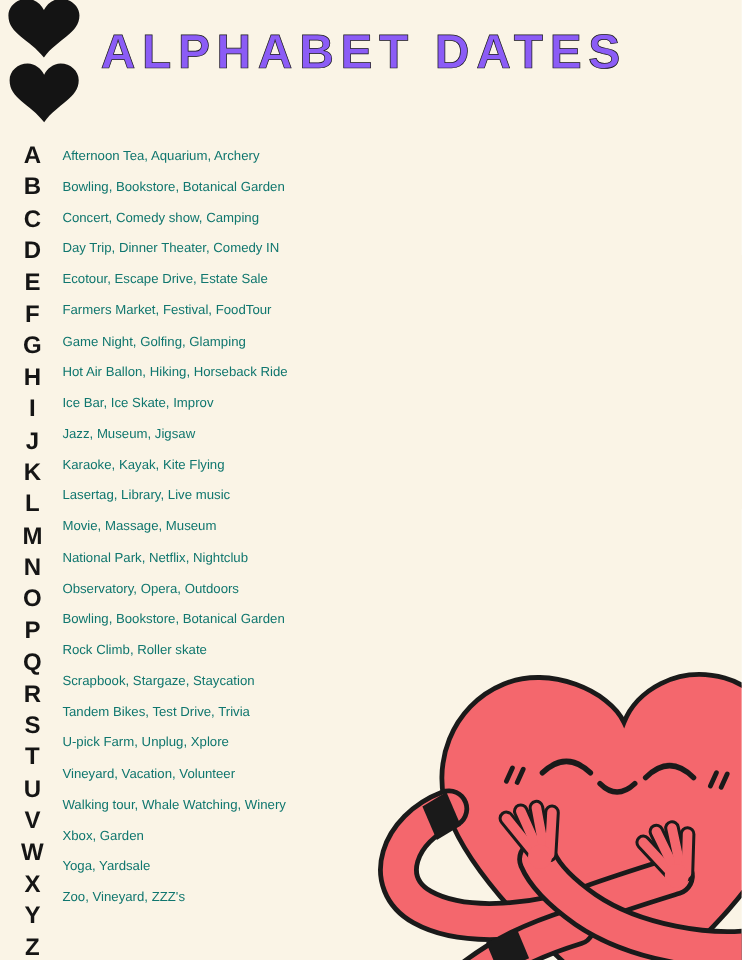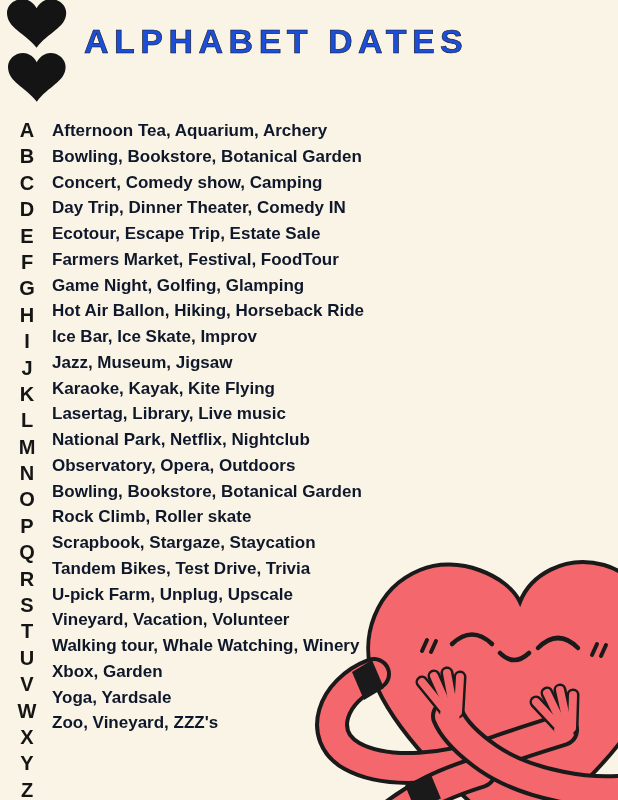--- a/index.html
+++ b/index.html
@@ -7,34 +7,34 @@
     position:relative;
     width:618px;height:800px;
     background:#FAF4E6;
     overflow:hidden;
     font-family:"Liberation Sans","DejaVu Sans",sans-serif;
     color:#1c1c1c;
   }
   .hearts-logo{position:absolute;left:6px;top:0px;}
   .page-title{
     position:absolute;left:84px;top:22px;margin:0;
-    font-size:34px;font-weight:bold;letter-spacing:5.5px;
-    color:#1d4ed8;-webkit-text-stroke:0.6px #141414;
+    font-size:40px;font-weight:bold;letter-spacing:5.5px;
+    color:#8b5cf6;-webkit-text-stroke:0.6px #141414;
     white-space:nowrap;
     text-align:right;
   }
   .letters-col{position:absolute;left:12px;top:117px;width:30px;text-align:center;}
   .letter{
     height:26.4px;line-height:26.4px;
     font-size:20px;font-weight:bold;color:#151515;
   }
   .texts-col{position:absolute;left:52px;top:118px;}
   .activity{
     height:25.75px;line-height:25.75px;
-    font-size:17px;color:#0f172a;white-space:nowrap;font-weight:bold;
+    font-size:11px;color:#0f766e;white-space:nowrap;
   }
   .character{position:absolute;left:330px;top:540px;overflow:visible;}
 </style>
 </head>
 <body>
 
 <div class="page">
 
   <svg class="hearts-logo" width="64" height="106" viewBox="0 0 64 106" aria-hidden="true">
     <g fill="#141414">
@@ -72,35 +72,36 @@
     <div class="letter">X</div>
     <div class="letter">Y</div>
     <div class="letter">Z</div>
   </div>
 
   <div class="texts-col">
     <div class="activity">Afternoon Tea, Aquarium, Archery</div>
     <div class="activity">Bowling, Bookstore, Botanical Garden</div>
     <div class="activity">Concert, Comedy show, Camping</div>
     <div class="activity">Day Trip, Dinner Theater, Comedy IN</div>
-    <div class="activity">Ecotour, Escape Trip, Estate Sale</div>
+    <div class="activity">Ecotour, Escape Drive, Estate Sale</div>
     <div class="activity">Farmers Market, Festival, FoodTour</div>
     <div class="activity">Game Night, Golfing, Glamping</div>
     <div class="activity">Hot Air Ballon, Hiking, Horseback Ride</div>
     <div class="activity">Ice Bar, Ice Skate, Improv</div>
     <div class="activity">Jazz, Museum, Jigsaw</div>
     <div class="activity">Karaoke, Kayak, Kite Flying</div>
     <div class="activity">Lasertag, Library, Live music</div>
+    <div class="activity">Movie, Massage, Museum</div>
     <div class="activity">National Park, Netflix, Nightclub</div>
     <div class="activity">Observatory, Opera, Outdoors</div>
     <div class="activity">Bowling, Bookstore, Botanical Garden</div>
     <div class="activity">Rock Climb, Roller skate</div>
     <div class="activity">Scrapbook, Stargaze, Staycation</div>
     <div class="activity">Tandem Bikes, Test Drive, Trivia</div>
-    <div class="activity">U-pick Farm, Unplug, Upscale</div>
+    <div class="activity">U-pick Farm, Unplug, Xplore</div>
     <div class="activity">Vineyard, Vacation, Volunteer</div>
     <div class="activity">Walking tour, Whale Watching, Winery</div>
     <div class="activity">Xbox, Garden</div>
     <div class="activity">Yoga, Yardsale</div>
     <div class="activity">Zoo, Vineyard, ZZZ's</div>
   </div>
 
   <svg class="character" width="288" height="260" viewBox="0 0 288 260" aria-hidden="true">
 
     <path d="M190 62 C178 36 128 14 90 30 C46 48 28 98 44 140 C62 188 120 248 186 302

